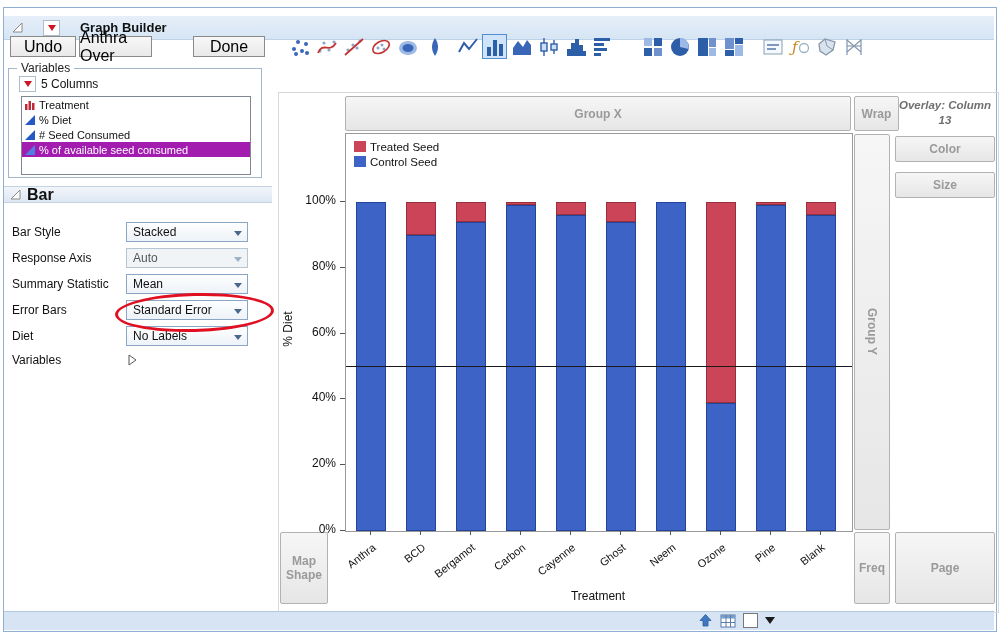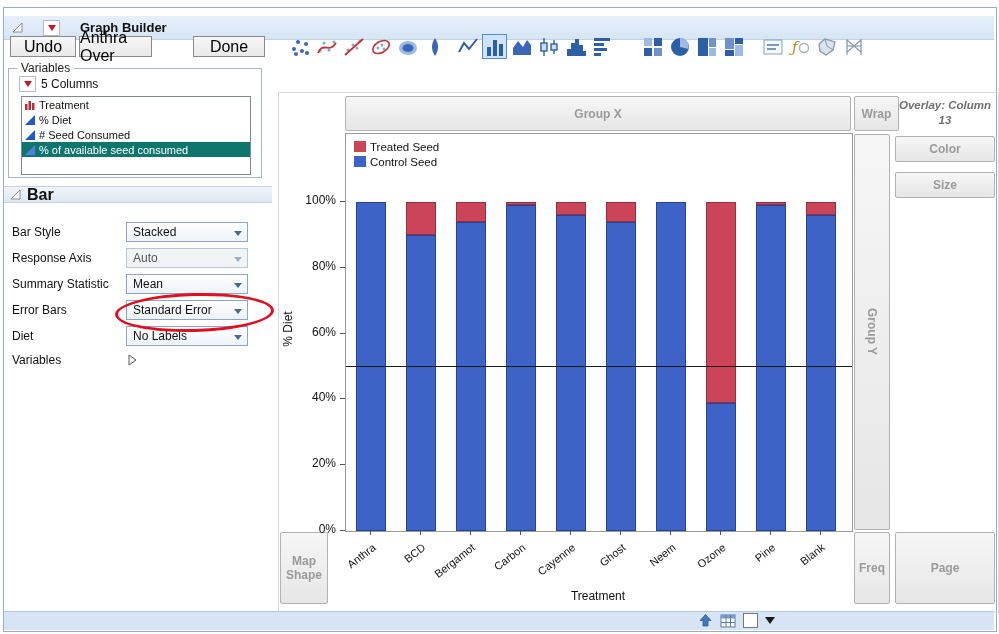--- a/index.html
+++ b/index.html
@@ -21,21 +21,21 @@
   
   .ticon{position:absolute;top:34px;width:25px;height:25px;display:flex;align-items:center;justify-content:center;
     box-sizing:border-box;cursor:pointer;}
   .ticon.sel{border:1px solid #4f8fd0;background:#cfe4f8;}
   
   .group-box{position:absolute;left:8px;top:68px;width:252px;height:108px;border:1px solid #a4b8cc;}
   .group-box-title{position:absolute;top:-8px;left:8px;background:#fff;padding:0 4px;font-size:12px;color:#222;}
   .cols-row{position:absolute;left:10px;top:7px;display:flex;align-items:center;gap:5px;font-size:12px;color:#111;}
   .listbox{position:absolute;left:12px;top:27px;width:228px;height:77px;background:#fff;border:1px solid #808794;overflow:hidden;}
   .list-item{display:flex;align-items:center;gap:4px;height:15px;padding:0 3px;font-size:11px;color:#111;cursor:pointer;}
-  .list-item.sel-item{background:#0f766e;color:#fff;}
+  .list-item.sel-item{background:#a21caf;color:#fff;}
   
   .section-header{position:absolute;left:4px;top:186px;width:268px;height:17px;
     background:linear-gradient(#f2f6fb,#dde7f2);border-top:1px solid #c4d2e2;border-bottom:1px solid #c4d2e2;
     display:flex;align-items:center;gap:6px;padding-left:6px;box-sizing:border-box;}
   .section-header b{font-size:16px;color:#111;}
   
   .ctl-label{position:absolute;left:12px;font-size:12px;color:#111;height:20px;display:flex;align-items:center;}
   .combo{position:absolute;left:126px;width:122px;height:20px;border:1px solid #8aa6c4;
     background:linear-gradient(#fefefe,#edf3f9);display:flex;align-items:center;
     padding:0 18px 0 6px;font-size:12px;color:#111;box-sizing:border-box;cursor:pointer;}

